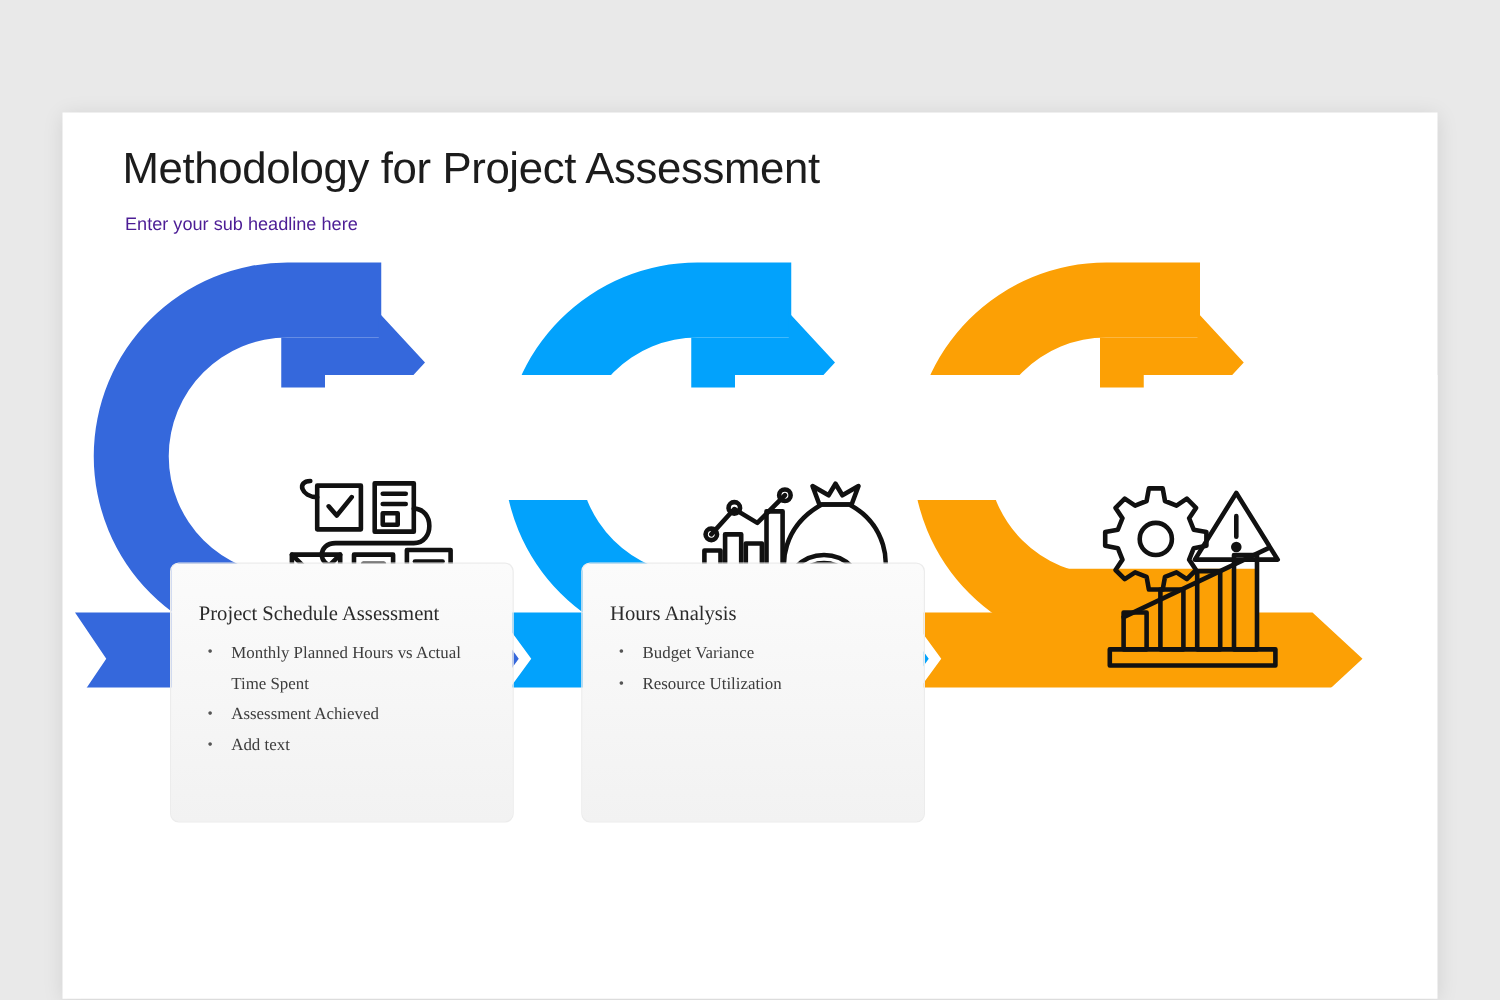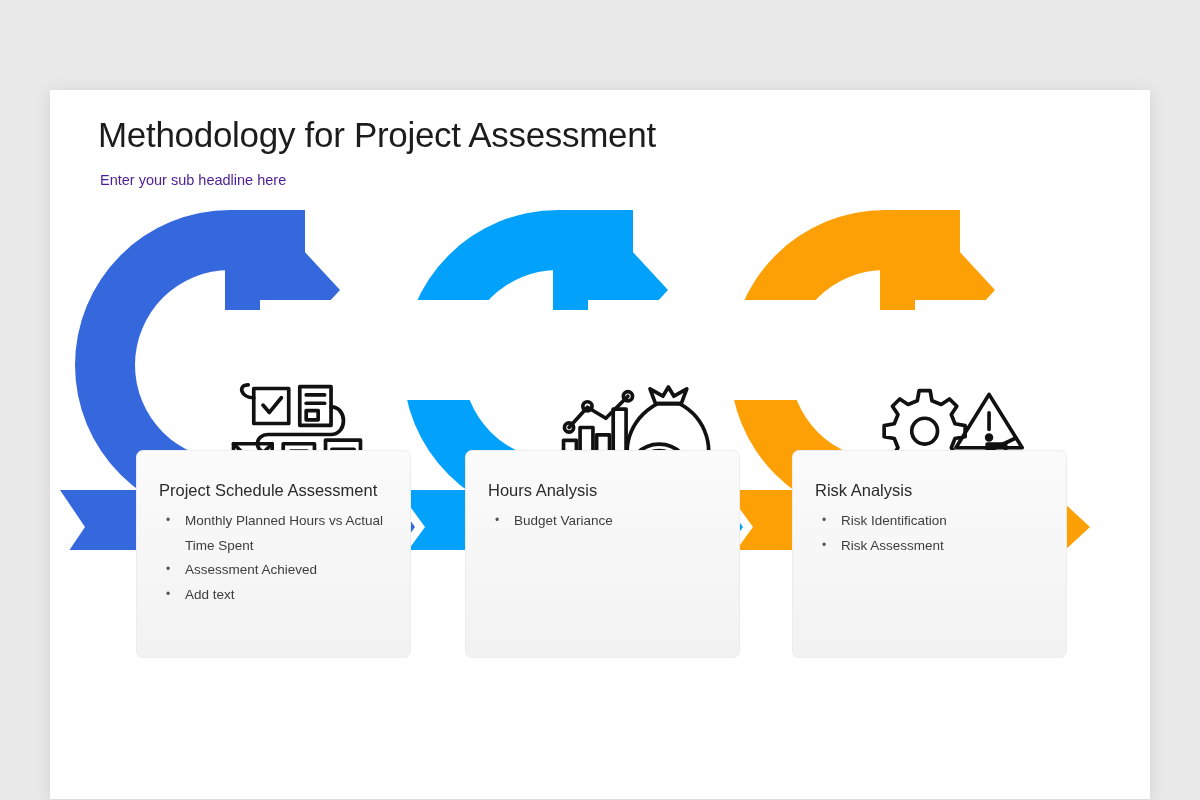--- a/index.html
+++ b/index.html
@@ -40,20 +40,21 @@
   #graphic svg { display: block; }
 
   .card {
     position: absolute;
     top: 360px;
     width: 275px; height: 208px;
     background: linear-gradient(180deg,#fbfbfb 0%,#f2f2f2 100%);
     border: 1px solid #ececec;
     border-radius: 7px;
     padding: 30px 20px 0 22px;
+    font-family: Liberation Serif, serif;
   }
   #card-0 { left: 86px; }
   #card-1 { left: 415px; }
   #card-2 { left: 742px; }
 
   .card-title {
     font-size: 16.5px;
     color: #2b2b2b;
     margin-bottom: 9px;
     white-space: nowrap;
@@ -219,24 +220,18 @@
       <li>Monthly Planned Hours vs Actual Time Spent</li>
       <li>Assessment Achieved</li>
       <li>Add text</li>
     </ul>
   </div>
 
   <div class="card" id="card-1">
     <div class="card-title">Hours Analysis</div>
     <ul class="bullets">
       <li>Budget Variance</li>
+      <li>Resource  Utilization</li>
     </ul>
   </div>
 
-  <div class="card" id="card-2">
-    <div class="card-title">Risk Analysis</div>
-    <ul class="bullets">
-      <li>Risk Identification</li>
-      <li>Risk Assessment</li>
-    </ul>
-  </div>
 
 </div>
 
 </body></html>

